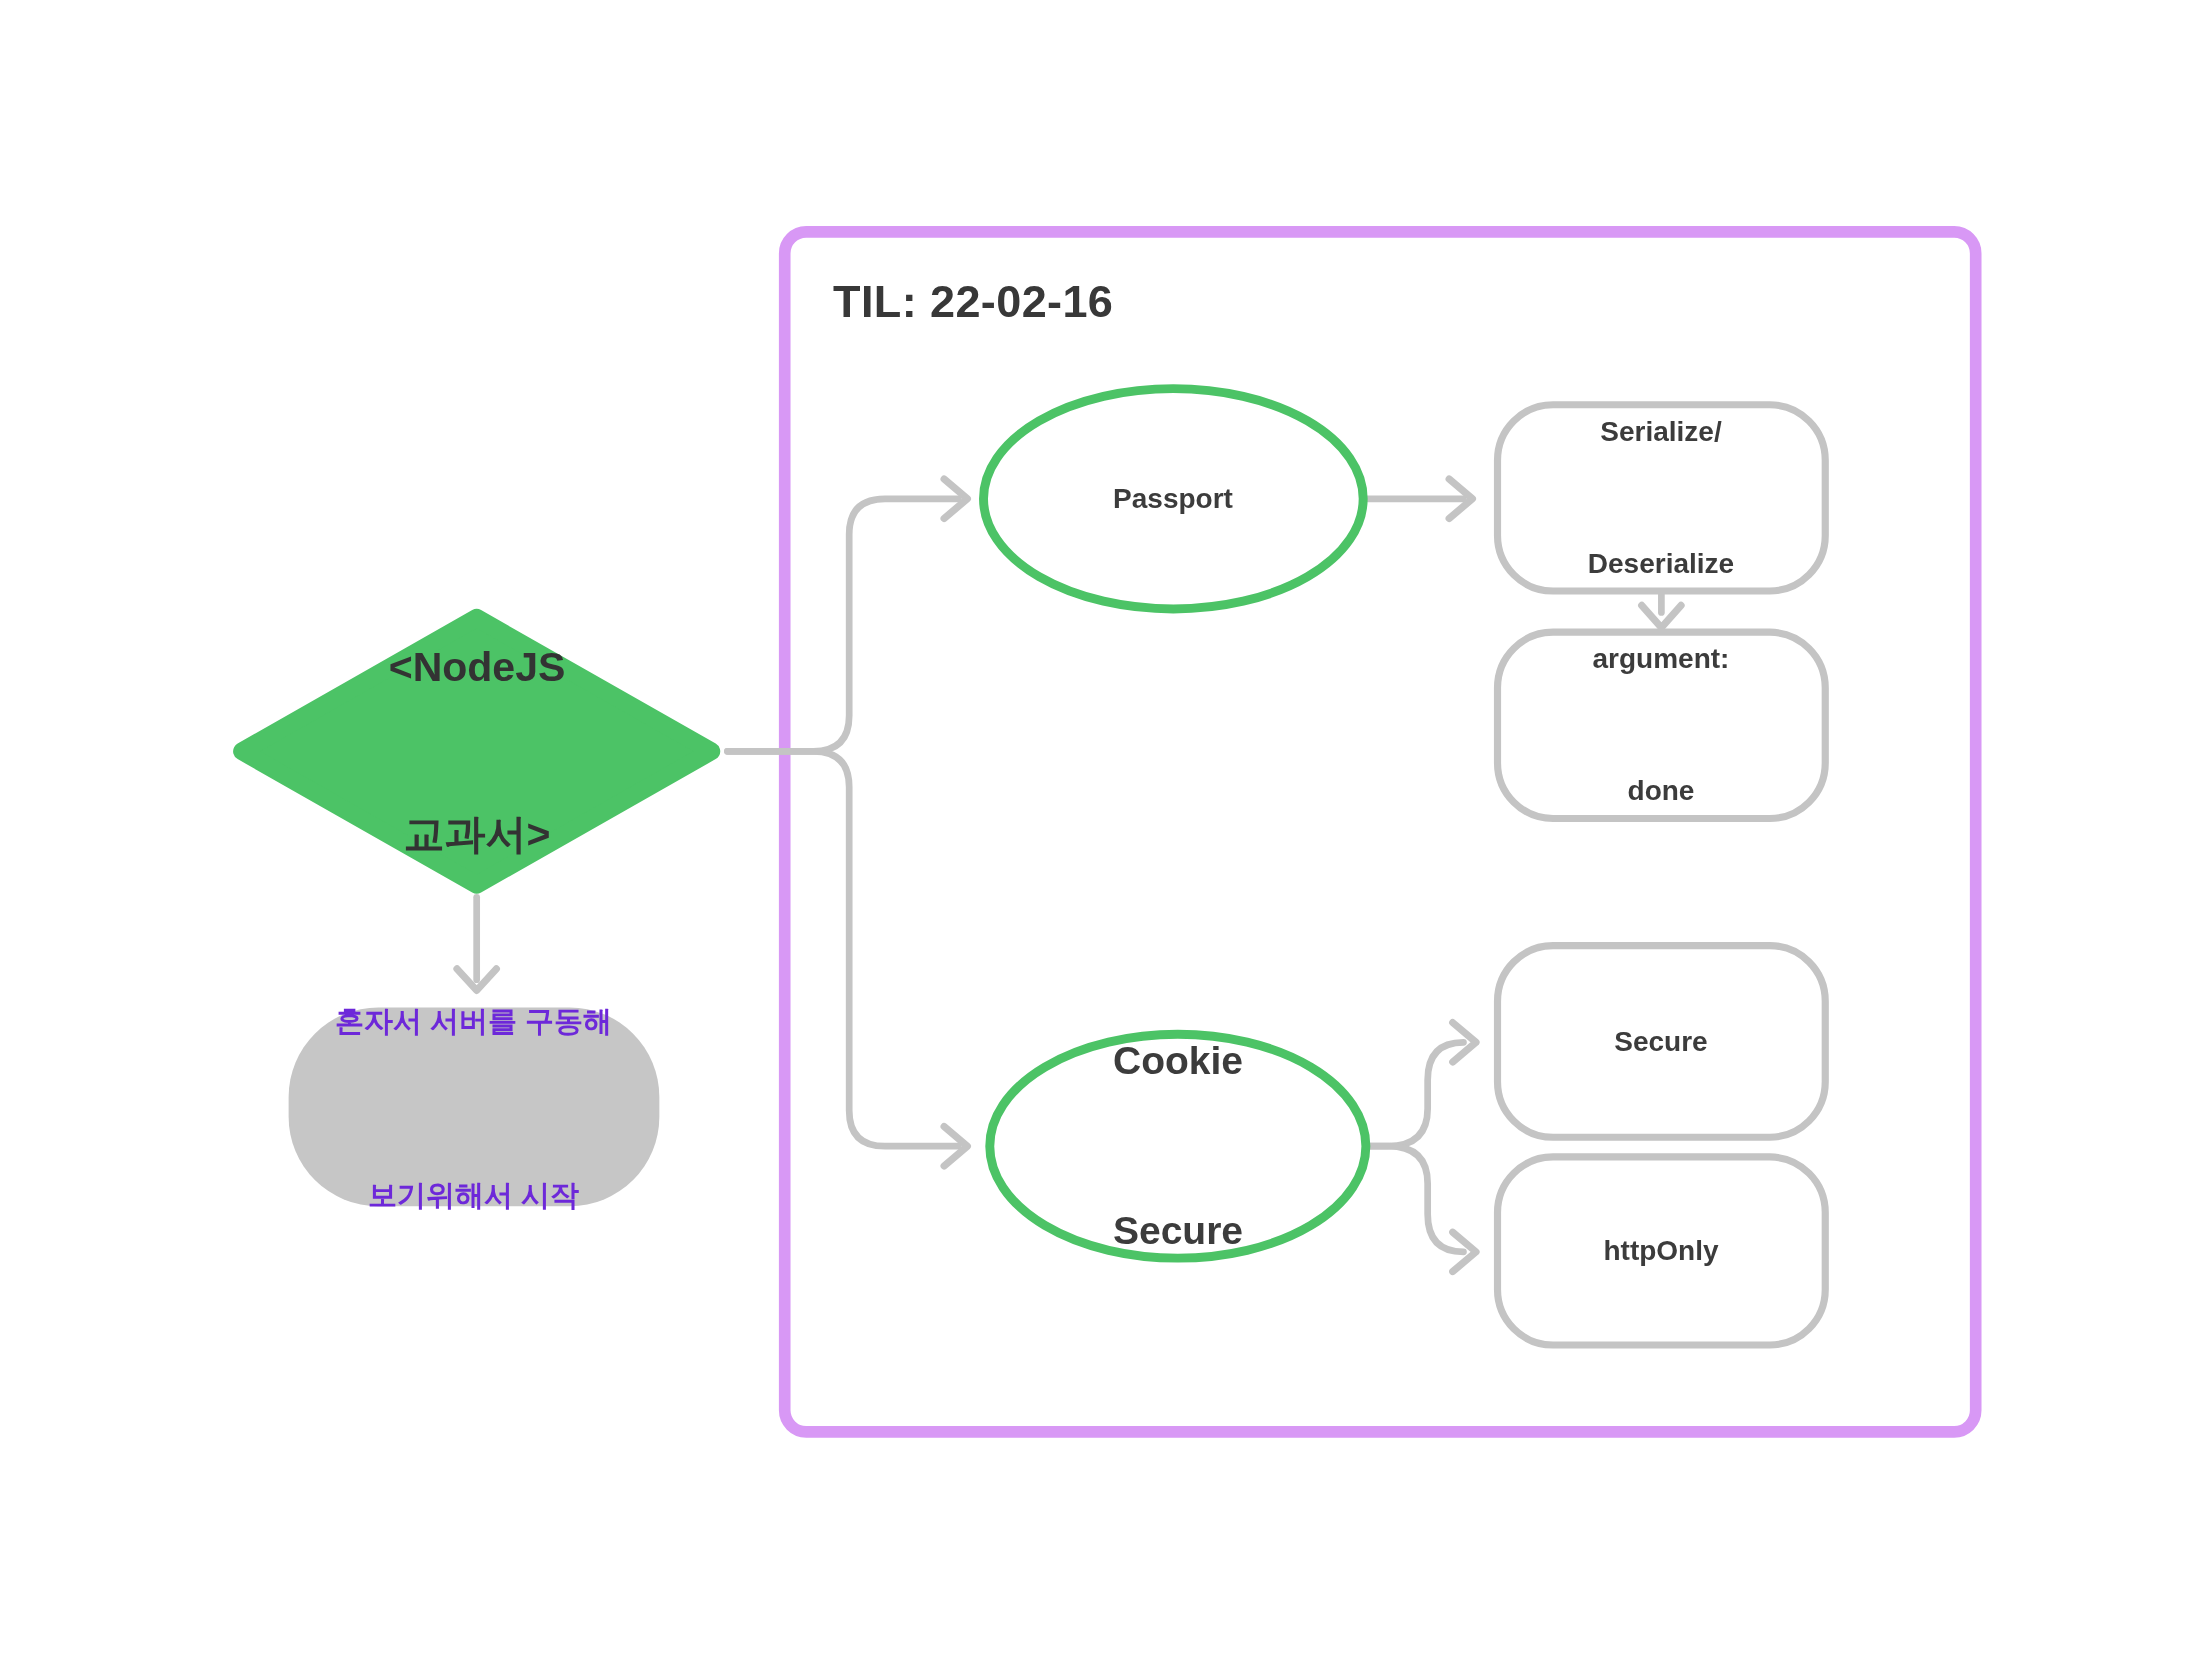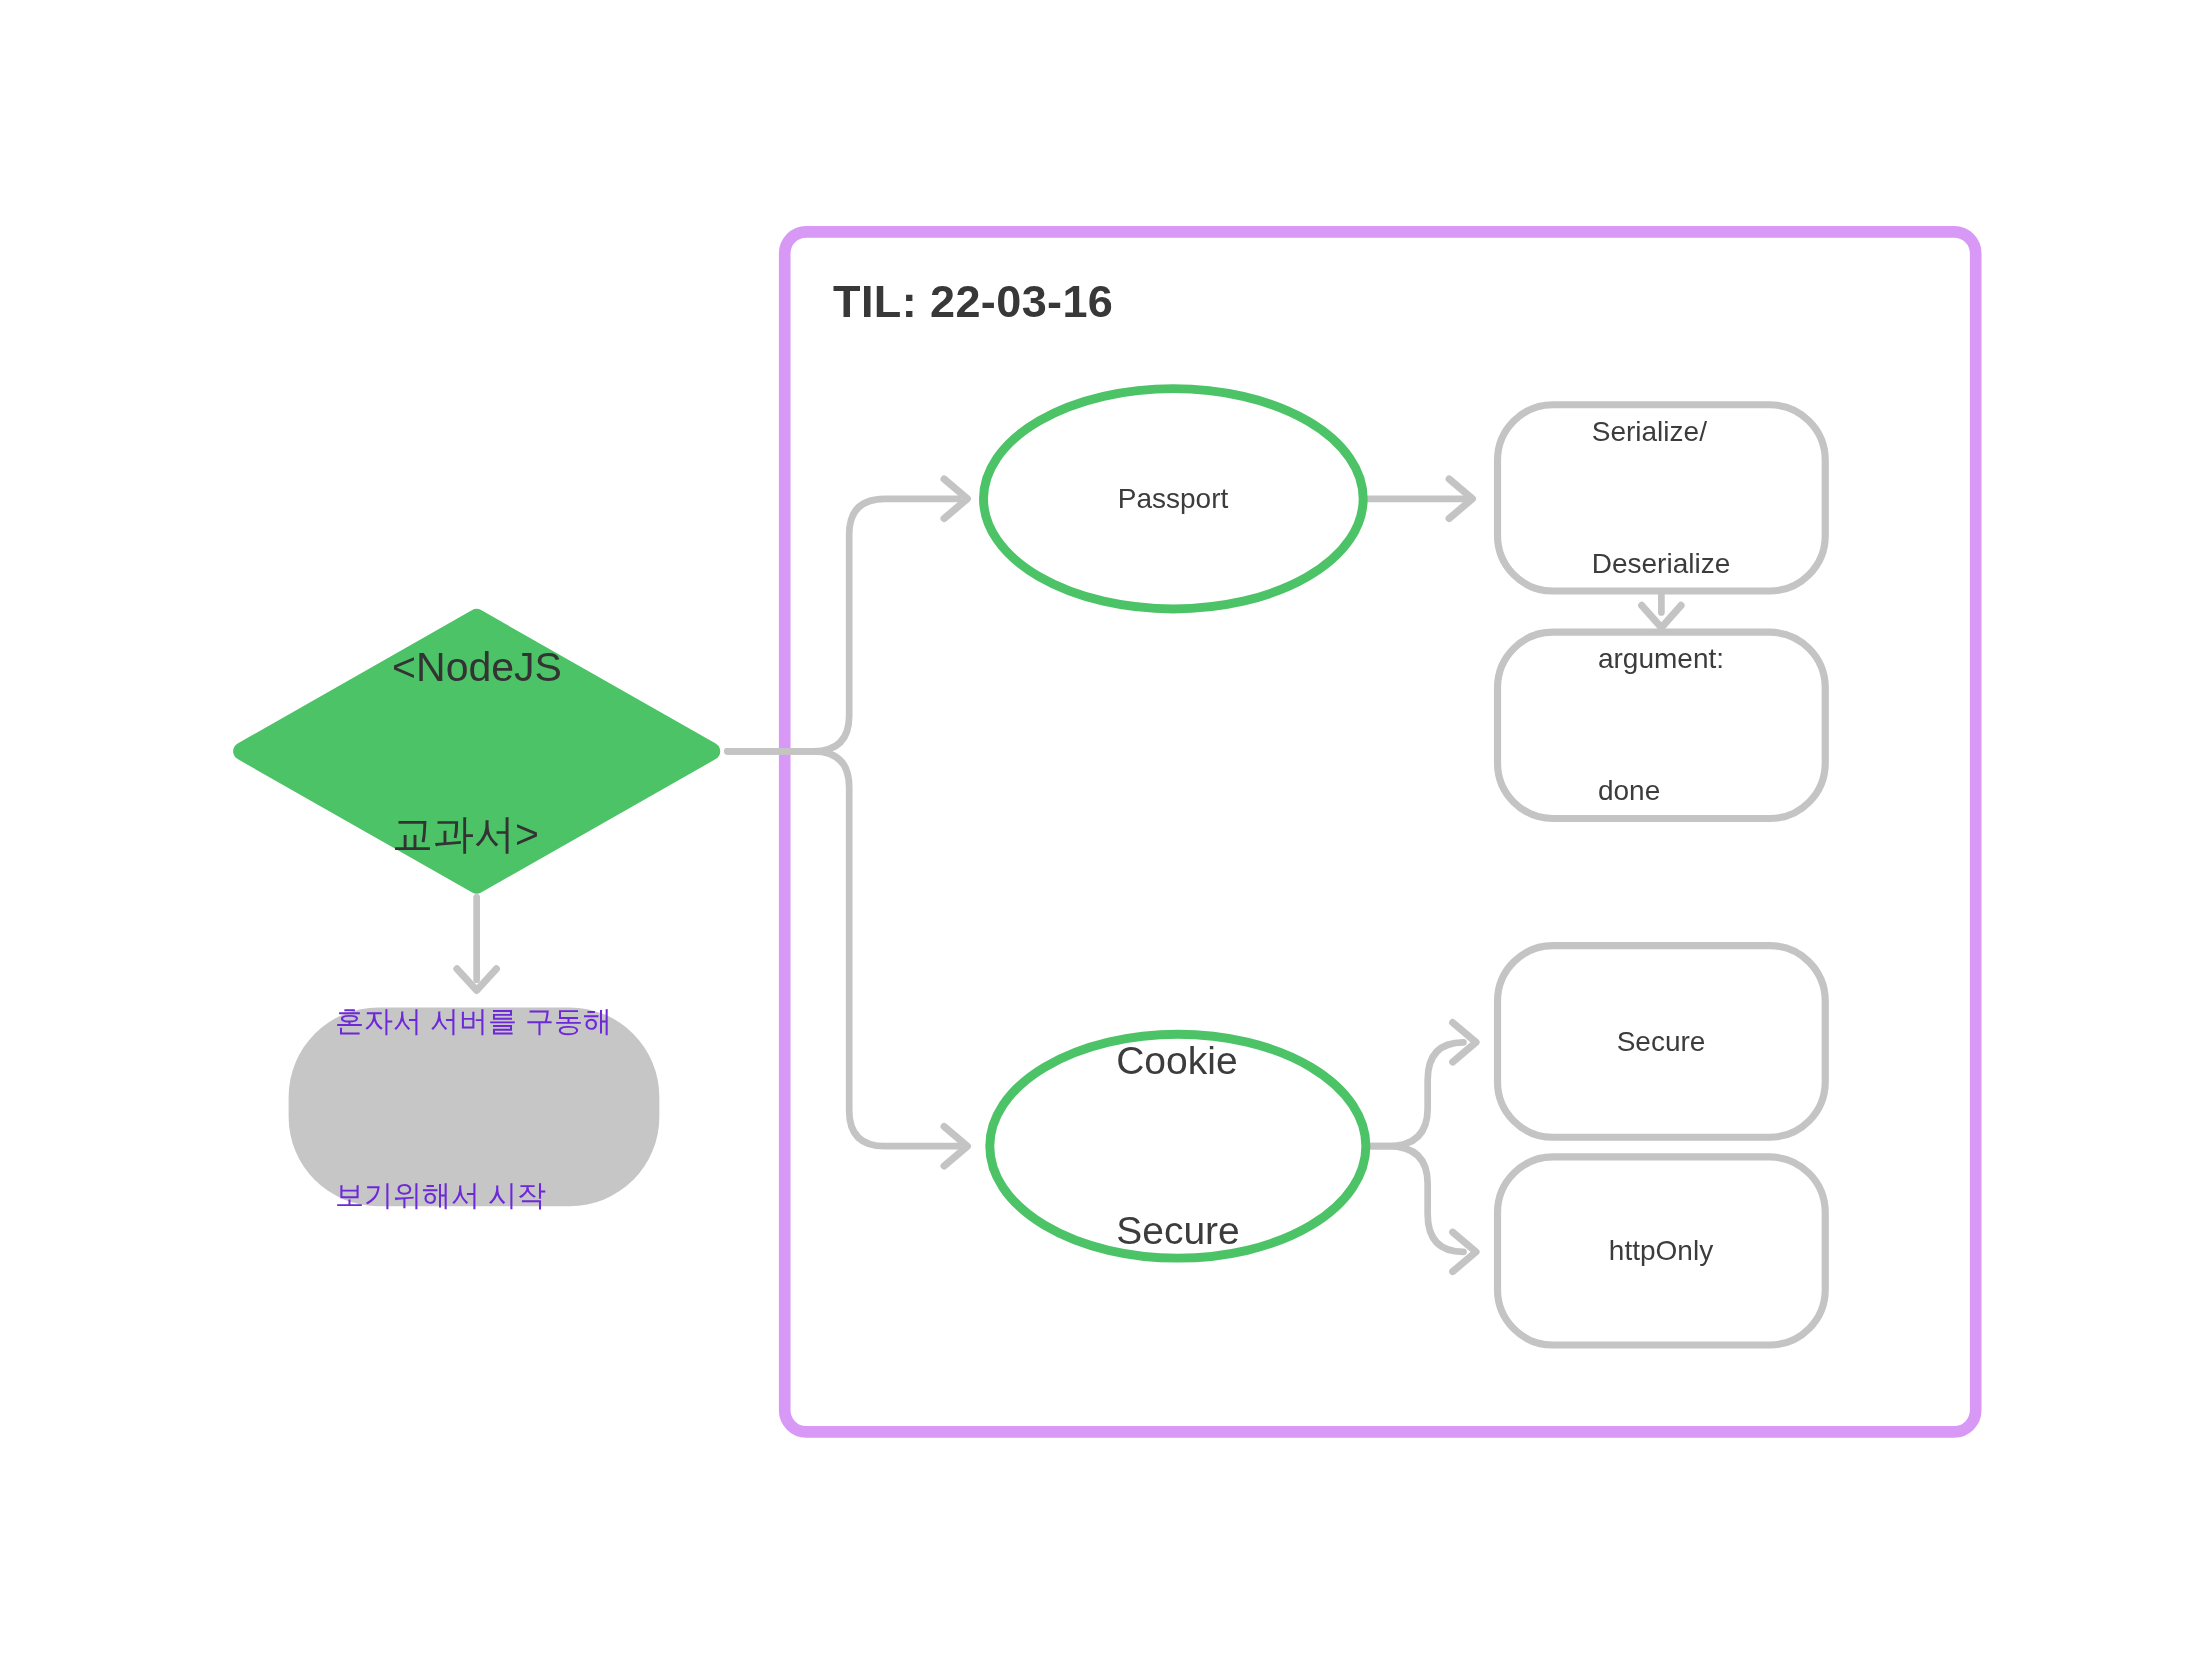--- a/index.html
+++ b/index.html
@@ -21,22 +21,22 @@
   .frame-rect{fill:none;stroke:var(--frame-purple);stroke-width:13;}
   .wire{fill:none;stroke:var(--connector-gray);stroke-width:7.5;stroke-linecap:round;}
   .chev{fill:none;stroke:var(--connector-gray);stroke-width:8;stroke-linecap:round;stroke-linejoin:round;}
   .diamond{fill:var(--accent-green);stroke:var(--accent-green);stroke-width:20;stroke-linejoin:round;}
   .note-shape{fill:var(--note-fill-gray);}
   .ellipse-node{fill:#ffffff;stroke:var(--accent-green);stroke-width:10;}
   .box-node{fill:#ffffff;stroke:var(--connector-gray);stroke-width:8;}
   .label{
     position:absolute;z-index:3;
     display:flex;align-items:center;justify-content:center;
-    color:var(--text-dark);
-    white-space:pre;pointer-events:none;
+    text-align:center;color:var(--text-dark);
+    white-space:pre;pointer-events:none;font-weight:bold;
   }
   .label span{display:block;}
   #lbl-title{
     position:absolute;z-index:3;
     left:833px;top:276px;
     font-size:45px;font-weight:700;color:#383838;
     letter-spacing:0.4px;
   }
   #lbl-root{left:235px;top:616px;width:484px;height:270px;font-size:41px;line-height:1.36;color:#333333;}
   #lbl-note{left:288px;top:1008px;width:371px;height:199px;font-size:29px;line-height:2.0;color:#6d28d9;}
@@ -87,21 +87,21 @@
 
     <rect class="box-node" x="1672" y="452" width="366" height="208" rx="62"></rect>
 
     <rect class="box-node" x="1672" y="706" width="366" height="208" rx="62"></rect>
 
     <rect class="box-node" x="1672" y="1056" width="366" height="214" rx="62"></rect>
 
     <rect class="box-node" x="1672" y="1292" width="366" height="210" rx="62"></rect>
   </svg>
 
-  <div id="lbl-title">TIL: 22-03-16</div>
+  <div id="lbl-title">TIL: 22-02-16</div>
 
   <div id="lbl-root" class="label">
     <div>
       <span>&lt;NodeJS</span>
       <span>교과서&gt;</span>
     </div>
   </div>
 
   <div id="lbl-note" class="label">
     <div>

